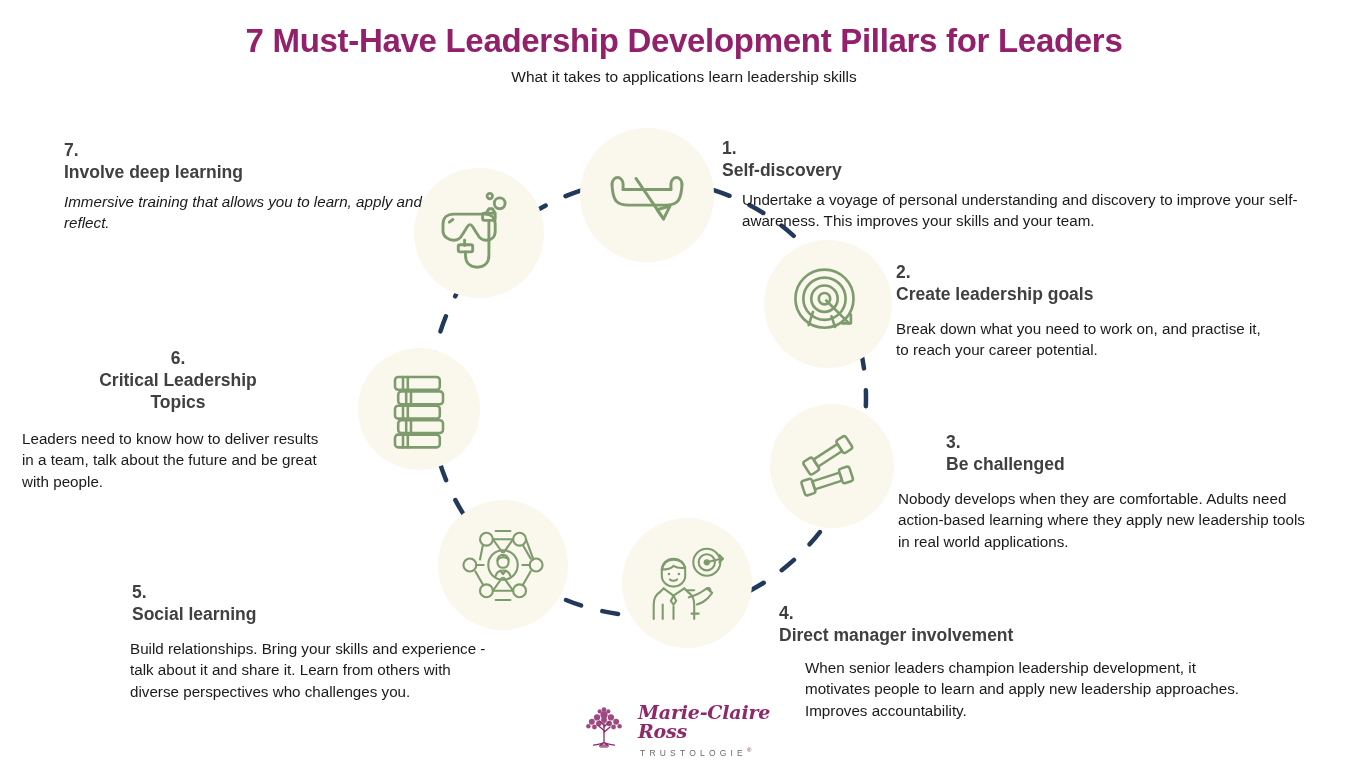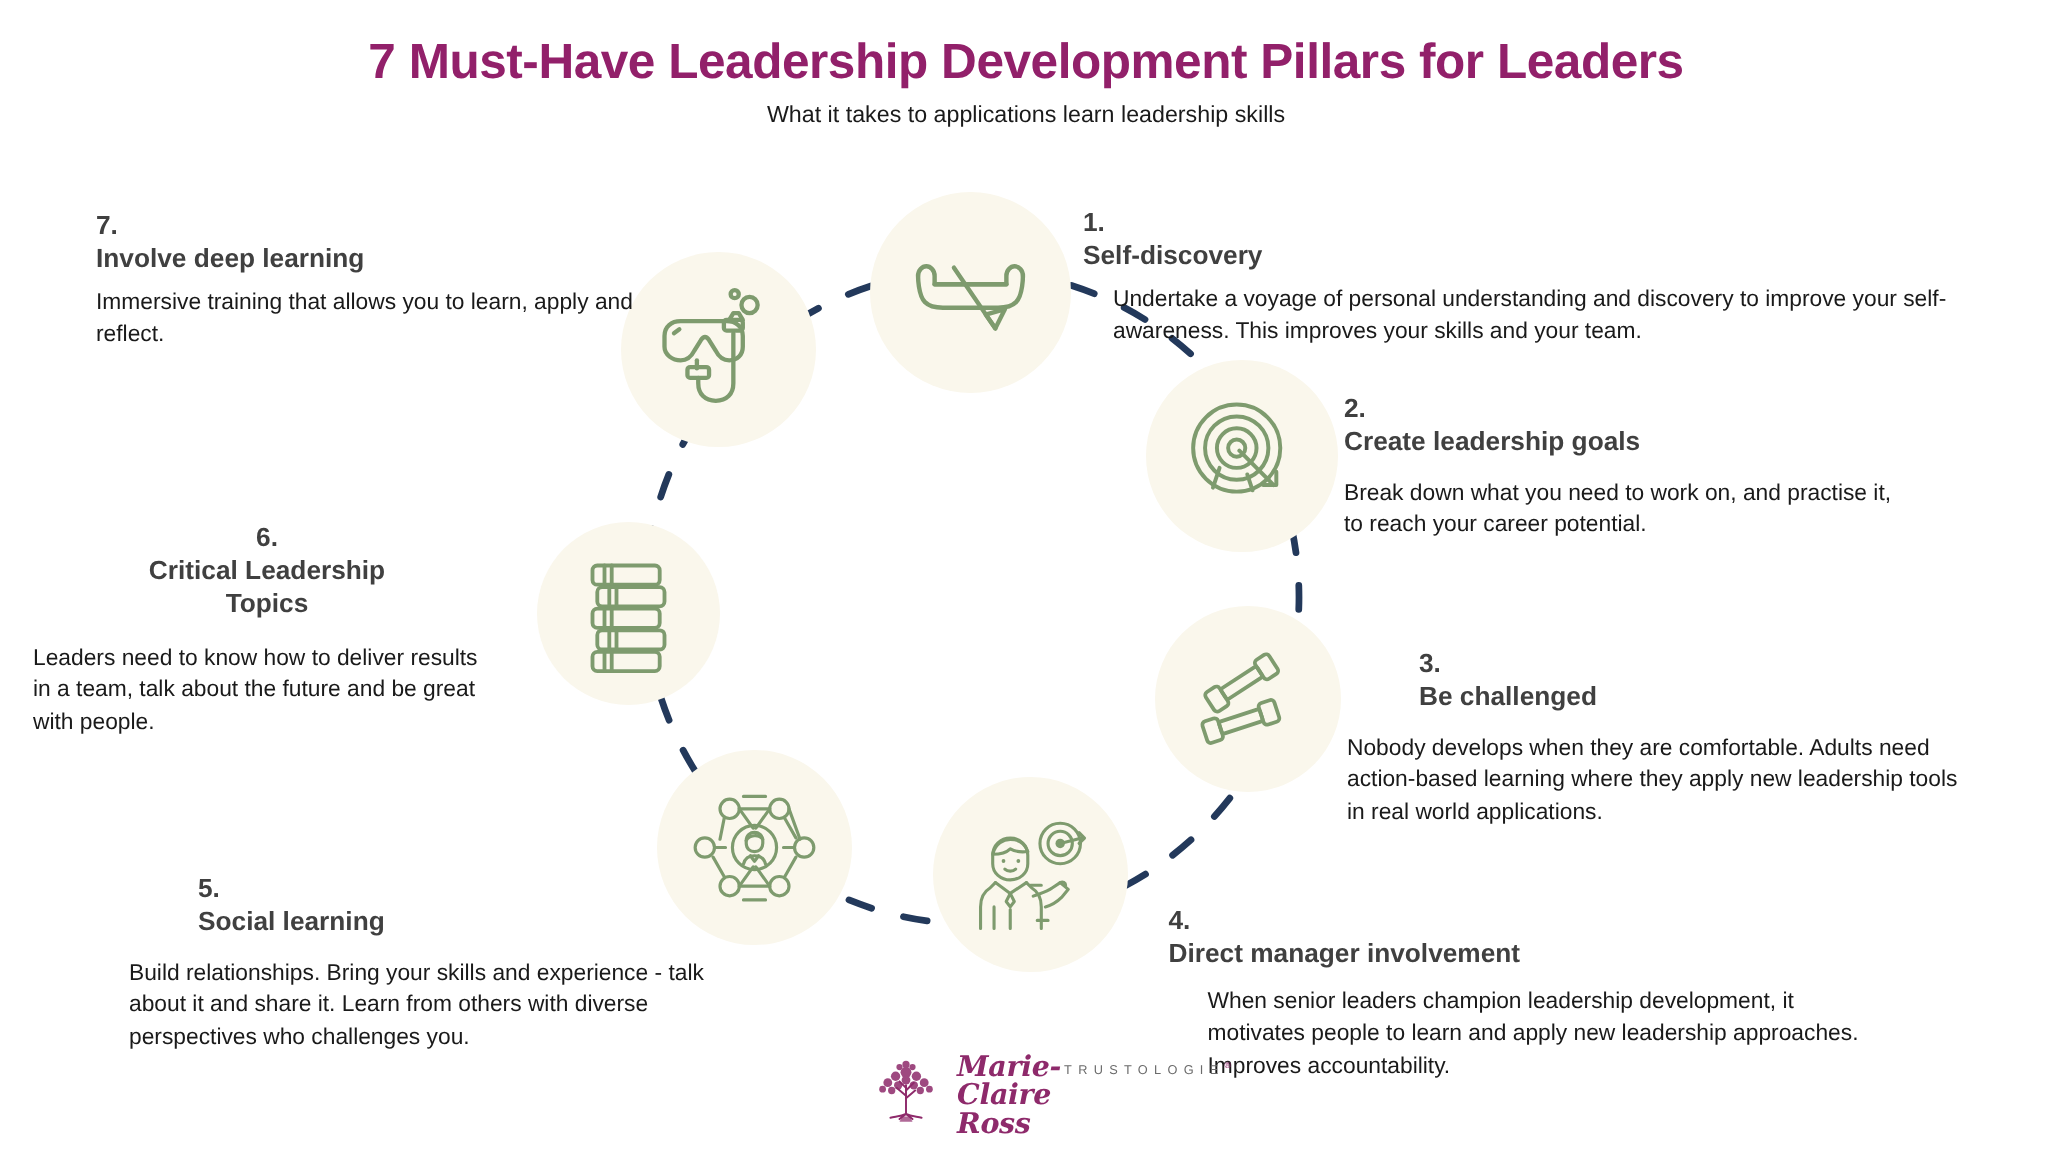--- a/index.html
+++ b/index.html
@@ -87,43 +87,43 @@
 
   #block3 { left: 898px; top: 410px; width: 412px; }
   #block3 .b-head { margin-left: 48px; }
   #block3 .b-body { margin-top: 12px; }
 
   #block4 { left: 779px; top: 581px; width: 470px; }
   #block4 .b-body { margin-left: 26px; margin-top: 10px; }
 
   #block5 { left: 86px; top: 560px; width: 400px; }
   #block5 .b-head { margin-left: 46px; }
-  #block5 .b-body { margin-top: 12px; }
+  #block5 .b-body { margin-top: 12px; margin-left: 44px; }
 
   #block6 { left: 22px; top: 326px; width: 312px; }
   #block6 .b-head { text-align: center; }
   #block6 .b-body { margin-top: 14px; }
 
   #block7 { left: 64px; top: 118px; width: 370px; }
-  #block7 .b-body { margin-top: 6px; }
+  #block7 .b-body { margin-top: 6px; font-style: italic; }
 
   
   #logo {
     position: absolute;
     left: 578px;
     top: 700px;
     width: 212px;
     height: 58px;
     display: flex;
     align-items: center;
     gap: 8px;
   }
   #logo-word {
     display: flex;
-    flex-direction: row;
+    flex-direction: column;
     justify-content: center;
     padding-top: 2px;
   }
   #logo-name {
     font-family: "DejaVu Serif", serif;
     font-style: italic;
     font-weight: bold;
     font-size: 19px;
     color: #8E2A6B;
     line-height: 1;

